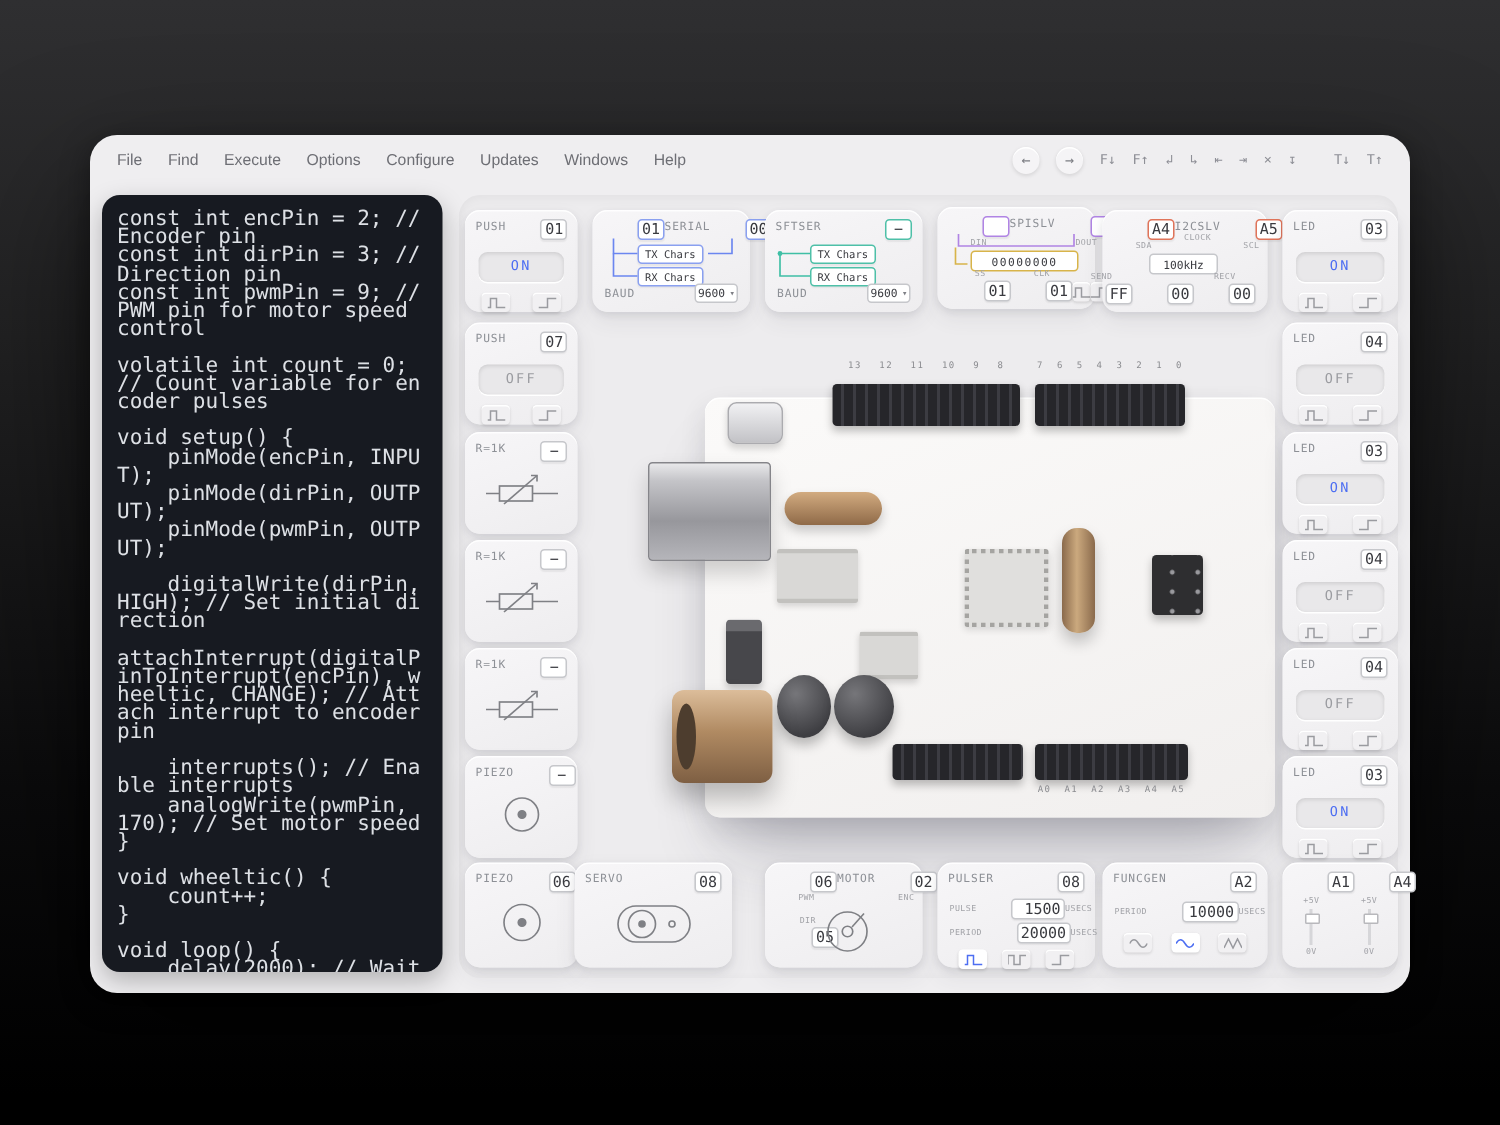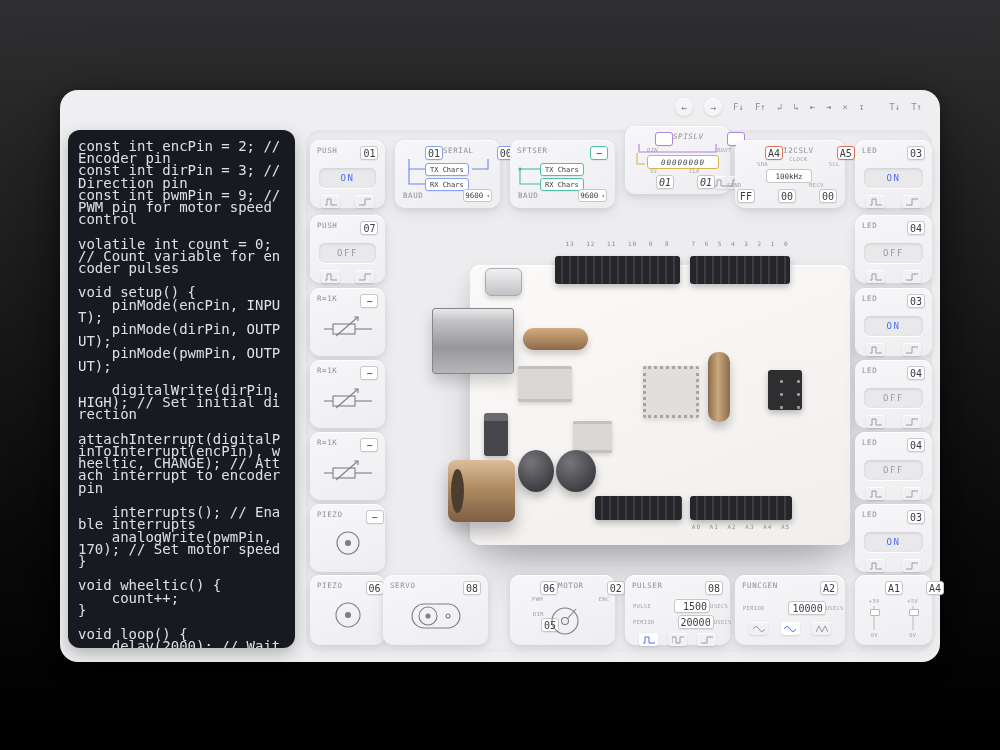--- a/index.html
+++ b/index.html
@@ -107,20 +107,30 @@
     background:linear-gradient(180deg,#f1f1f3,#c2c2c6);box-shadow:0 3px 5px rgba(0,0,0,.15);}
   .regulator{left:89px;top:193px;width:24px;height:35px;border-radius:3px;background:#47474b;
     border-top:8px solid #6a6a6e;box-shadow:0 3px 5px rgba(0,0,0,.2);}
 </style>
 </head>
 <body>
 
 <div class="window">
 
   <div class="menubar">
+    <div class="menu-items">
+      <span class="menu-item">File</span>
+      <span class="menu-item">Find</span>
+      <span class="menu-item">Execute</span>
+      <span class="menu-item">Options</span>
+      <span class="menu-item">Configure</span>
+      <span class="menu-item">Updates</span>
+      <span class="menu-item">Windows</span>
+      <span class="menu-item">Help</span>
+    </div>
     <div class="toolbar">
       <span class="tool circle">←</span>
       <span class="tool circle">→</span>
       <span class="tool">F↓</span>
       <span class="tool">F↑</span>
       <span class="tool">↲</span>
       <span class="tool">↳</span>
       <span class="tool">⇤</span>
       <span class="tool">⇥</span>
       <span class="tool">×</span>
@@ -329,21 +339,21 @@
     <div style="position:absolute;left:30px;top:38px;" class="chbox teal">RX Chars</div>
     <div class="baud-row">
       <span class="plabel">BAUD</span>
       <span class="select">
           <span>9600</span>
           <span class="caret">▾</span>
         </span>
     </div>
   </div>
 
-  <div class="panel" style="left:565px;top:36px;width:105px;height:68px;font-style:italic;">
+  <div class="panel" style="left:565px;top:48px;width:105px;height:68px;">
     <svg class="wires" width="105" height="68">
       <polyline points="14,18 14,26 91,26 91,18" stroke="#b084e4"></polyline>
       <polyline points="20,38 12,38 12,27" stroke="#d8b44a"></polyline>
     </svg>
     <div class="phead">
       <span class="vgroup">
           <span class="pinbox purple" style="width:12px;"></span>
           <span class="tiny">DIN</span>
         </span>
       <span class="plabel">SPISLV</span>

